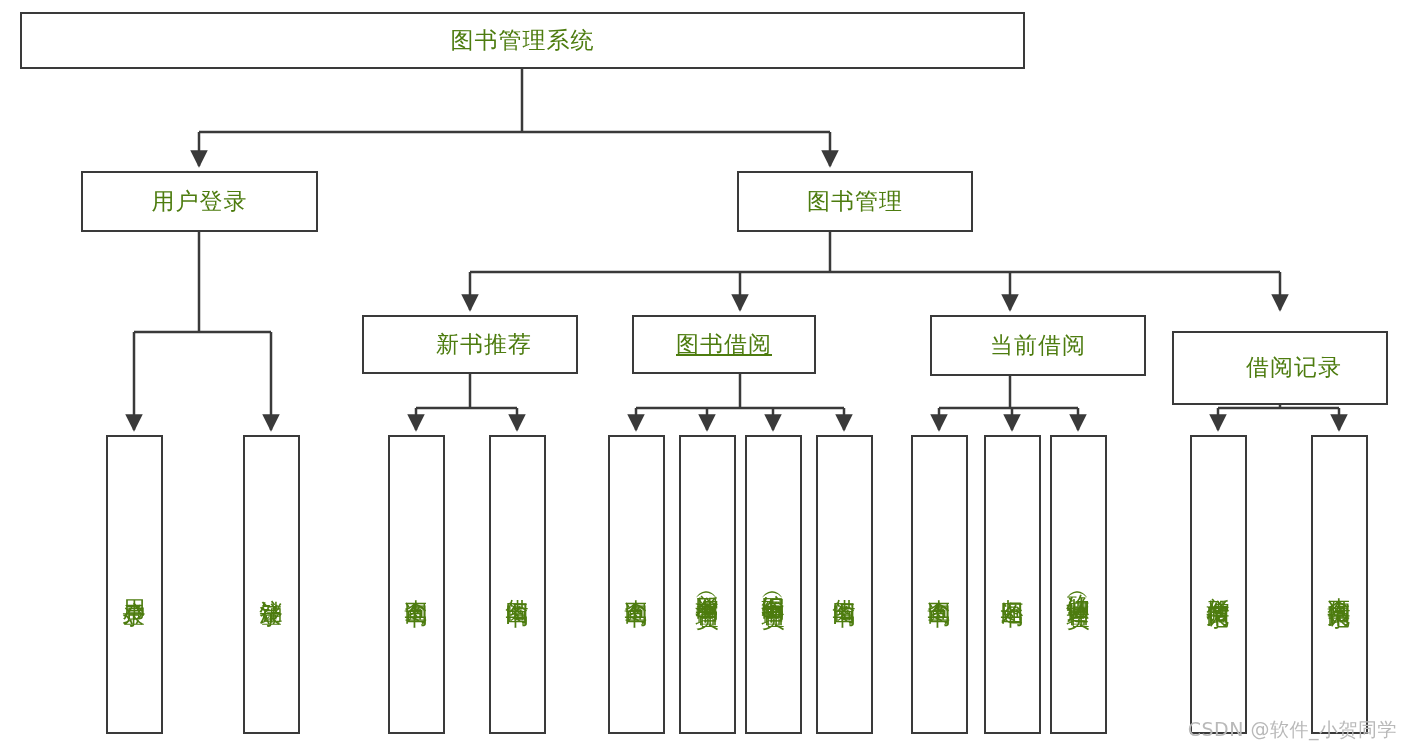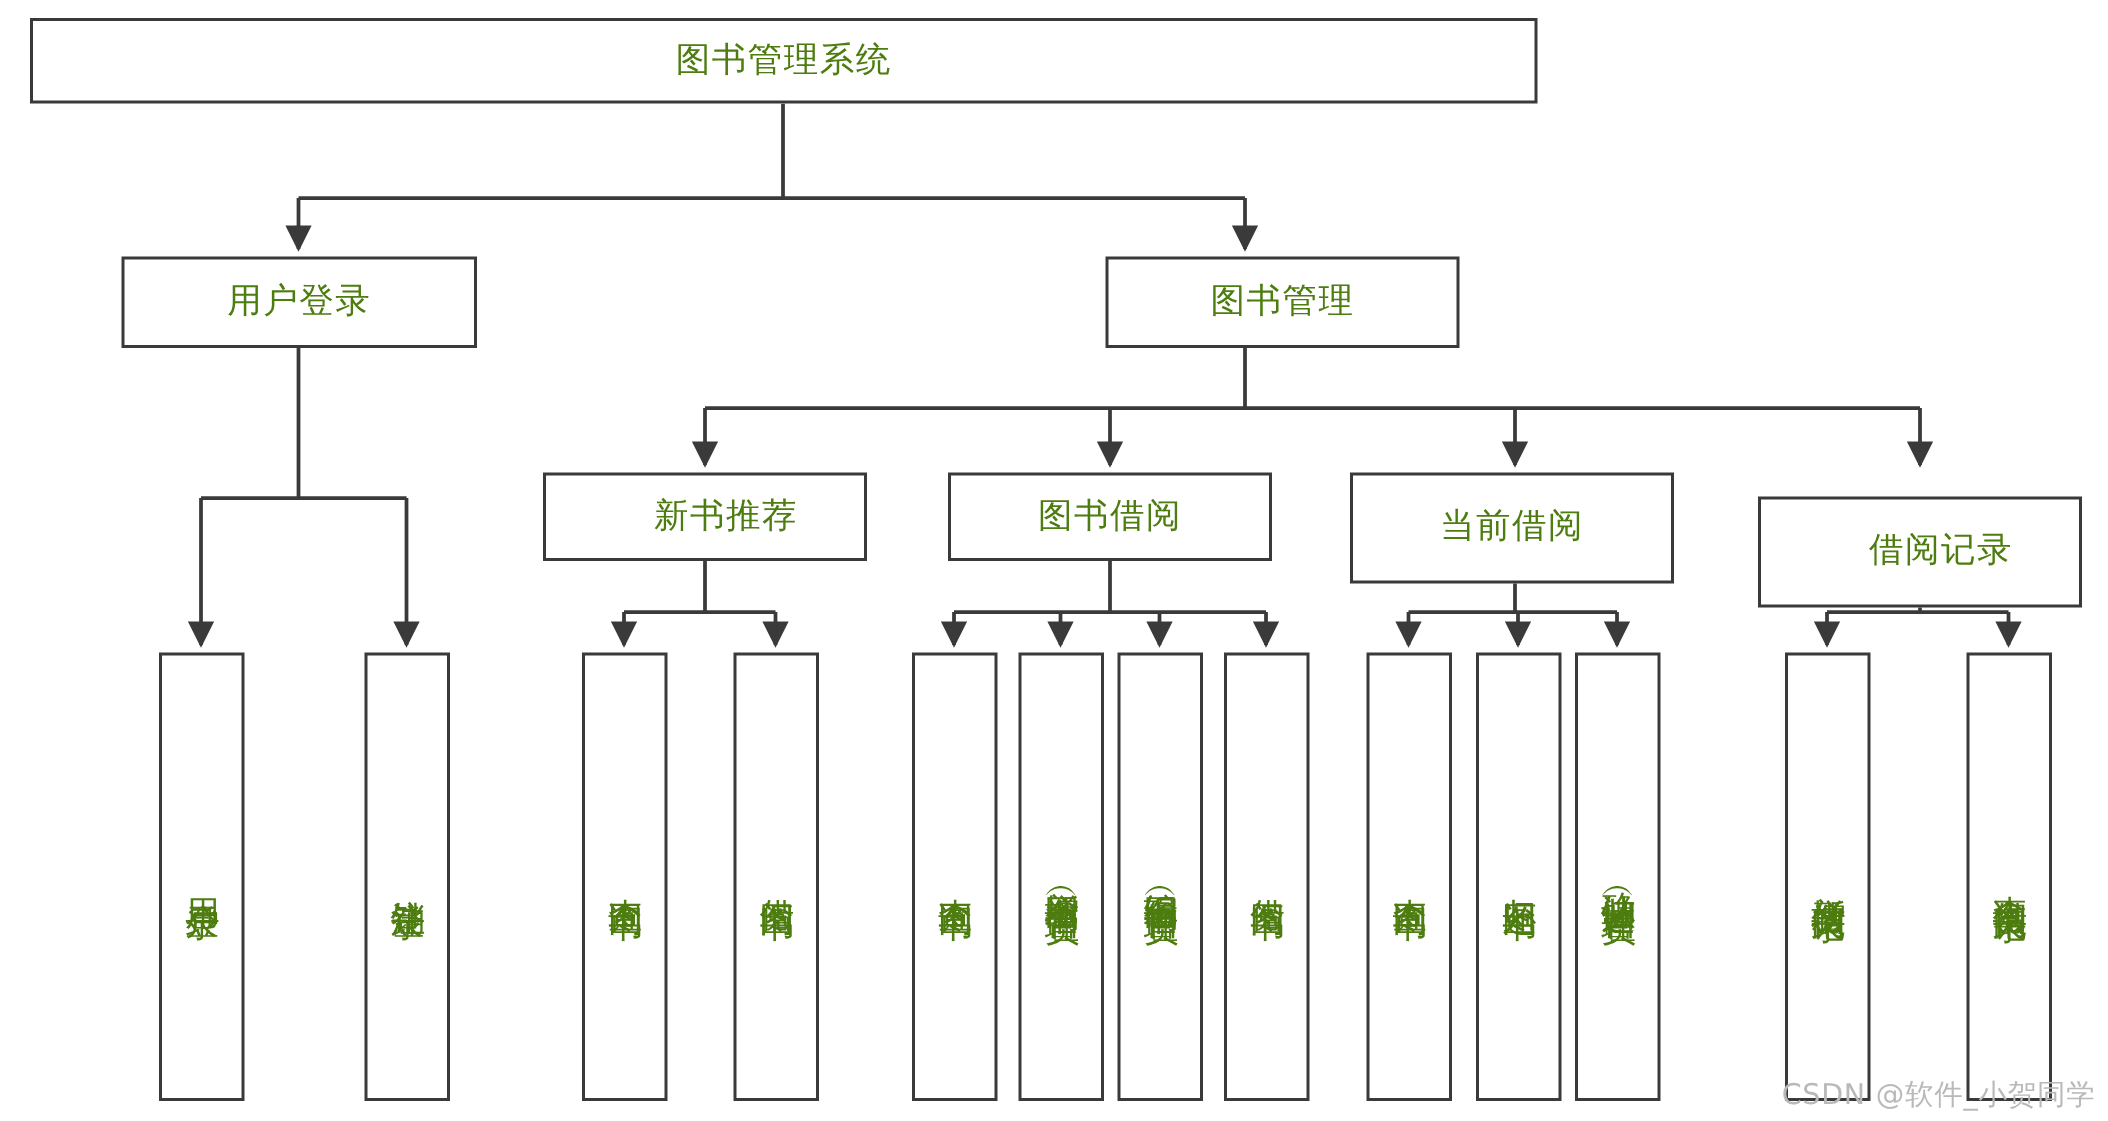--- a/index.html
+++ b/index.html
@@ -120,22 +120,22 @@
       <path d="M 1339,408 L 1339,430" marker-end="url(#arrow)"></path>
     </g>
   </svg>
 
   <div class="node h-node" style="left: 20px; top: 12px; width: 1005px; height: 57px;">图书管理系统</div>
 
   <div class="node h-node" style="left: 81px; top: 171px; width: 237px; height: 61px;">用户登录</div>
   <div class="node h-node" style="left: 701px; top: 171px; width: 236px; height: 61px; margin-left: 36px;">图书管理</div>
 
   <div class="node h-node" style="left: 362px; top: 315px; width: 216px; height: 59px; padding-left: 28px;">新书推荐</div>
-  <div class="node h-node" style="left: 632px; top: 315px; width: 216px; height: 59px;">图书借阅</div>
-  <div class="node h-node" style="left: 900px; top: 315px; width: 216px; height: 74px;">当前借阅</div>
+  <div class="node h-node" style="left: 632px; top: 315px; width: 184px; height: 59px; text-decoration: underline;">图书借阅</div>
+  <div class="node h-node" style="left: 930px; top: 315px; width: 216px; height: 61px;">当前借阅</div>
   <div class="node h-node" style="left: 1172px; top: 331px; width: 216px; height: 74px; padding-left: 28px;">借阅记录</div>
 
   <div class="node v-node" style="left: 106px; top: 435px; width: 57px; height: 299px;">
     <span class="vtext">用户登录</span>
   </div>
   <div class="node v-node" style="left: 243px; top: 435px; width: 57px; height: 299px;">
     <span class="vtext">注销登录</span>
   </div>
   <div class="node v-node" style="left: 388px; top: 435px; width: 57px; height: 299px;">
     <span class="vtext">查询图书</span>

